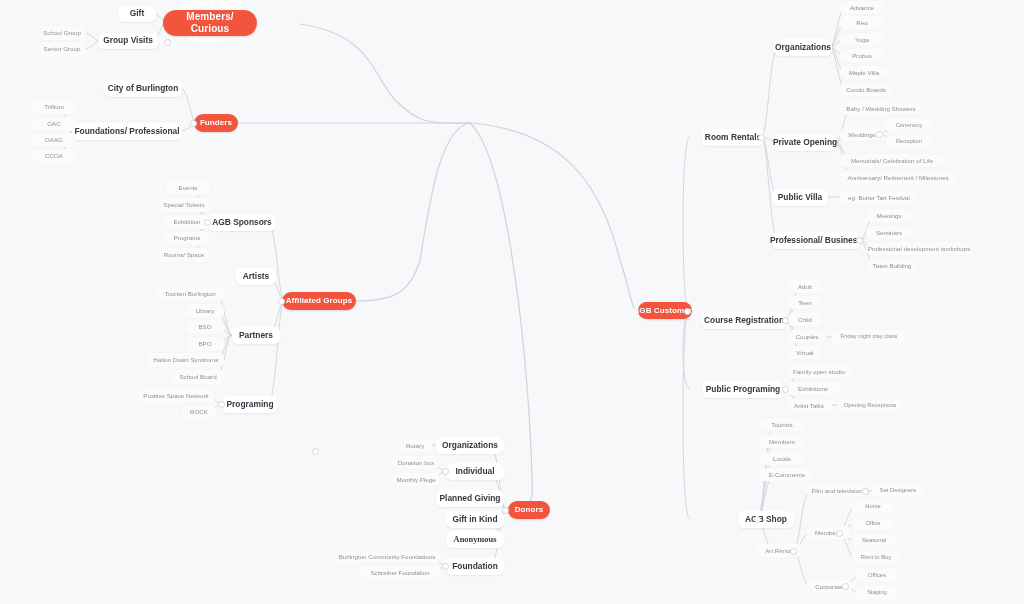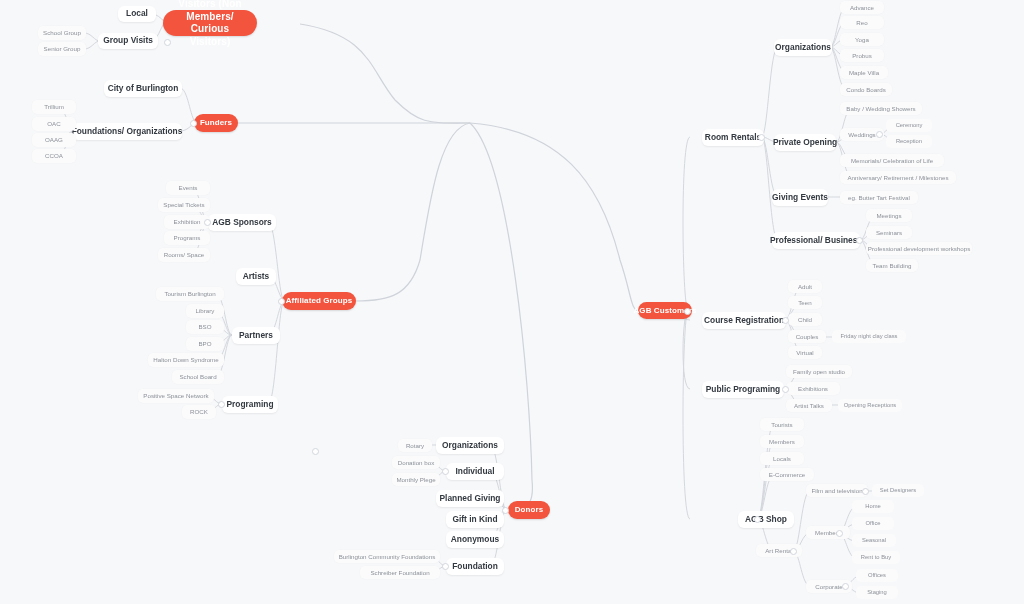--- a/index.html
+++ b/index.html
@@ -188,40 +188,40 @@
 
     <path d="M846 586 C 852 582, 854 576, 860 576"></path>
     <path d="M846 586 C 852 588, 854 593, 860 593"></path>
   </svg>
 
 
   <div class="node n-l1 two" style="left:163px;top:10px;width:94px;height:26px;">
     <span>Visitors (Non Members/ Curious Visitors)</span>
   </div>
   <div class="node n-l2" style="left:118px;top:6px;width:38px;height:16px;">
-    <span>Local</span>
+    <span>Gift</span>
   </div>
   <div class="node n-l2" style="left:98px;top:33px;width:60px;height:16px;">
     <span>Group Visits</span>
   </div>
   <div class="node n-l3" style="left:38px;top:26px;width:48px;height:14px;">
     <span>School Group</span>
   </div>
   <div class="node n-l3" style="left:38px;top:42px;width:48px;height:14px;">
     <span>Senior Group</span>
   </div>
 
   <div class="node n-l1" style="left:194px;top:114px;width:44px;height:18px;">
     <span>Funders</span>
   </div>
   <div class="node n-l2" style="left:104px;top:80px;width:78px;height:17px;">
     <span>City of Burlington</span>
   </div>
   <div class="node n-l2" style="left:72px;top:123px;width:110px;height:17px;">
-    <span>Foundations/ Organizations</span>
+    <span>Foundations/ Professional</span>
   </div>
   <div class="node n-l3" style="left:32px;top:100px;width:44px;height:14px;">
     <span>Trillium</span>
   </div>
   <div class="node n-l3" style="left:32px;top:117px;width:44px;height:14px;">
     <span>OAC</span>
   </div>
   <div class="node n-l3" style="left:32px;top:133px;width:44px;height:14px;">
     <span>OAAG</span>
   </div>
@@ -308,21 +308,21 @@
   <div class="node n-l3" style="left:392px;top:473px;width:48px;height:13px;">
     <span>Monthly Plege</span>
   </div>
 
   <div class="node n-l2" style="left:436px;top:490px;width:68px;height:17px;">
     <span>Planned Giving</span>
   </div>
   <div class="node n-l2" style="left:446px;top:511px;width:58px;height:17px;">
     <span>Gift in Kind</span>
   </div>
-  <div class="node n-l2" style="left:446px;top:531px;width:58px;height:17px;">
+  <div class="node n-l2" style="left:446px;top:531px;width:58px;height:17px;font-family:Liberation Serif, serif;">
     <span>Anonymous</span>
   </div>
   <div class="node n-l2" style="left:446px;top:558px;width:58px;height:17px;">
     <span>Foundation</span>
   </div>
   <div class="node n-l3" style="left:334px;top:550px;width:106px;height:13px;">
     <span>Burlington Community Foundations</span>
   </div>
   <div class="node n-l3" style="left:360px;top:566px;width:80px;height:13px;">
     <span>Schreiber Foundation</span>
@@ -374,21 +374,21 @@
     <span>Reception</span>
   </div>
   <div class="node n-l3" style="left:840px;top:154px;width:104px;height:13px;">
     <span>Memorials/ Celebration of Life</span>
   </div>
   <div class="node n-l3" style="left:840px;top:171px;width:116px;height:13px;">
     <span>Anniversary/ Retirement / Milestones</span>
   </div>
 
   <div class="node n-l2" style="left:772px;top:189px;width:56px;height:17px;">
-    <span>Giving Events</span>
+    <span>Public Villa</span>
   </div>
   <div class="node n-l3" style="left:840px;top:191px;width:78px;height:13px;">
     <span>eg. Butter Tart Festival</span>
   </div>
 
   <div class="node n-l2" style="left:772px;top:232px;width:88px;height:17px;">
     <span>Professional/ Business</span>
   </div>
   <div class="node n-l3" style="left:866px;top:209px;width:46px;height:13px;">
     <span>Meetings</span>

